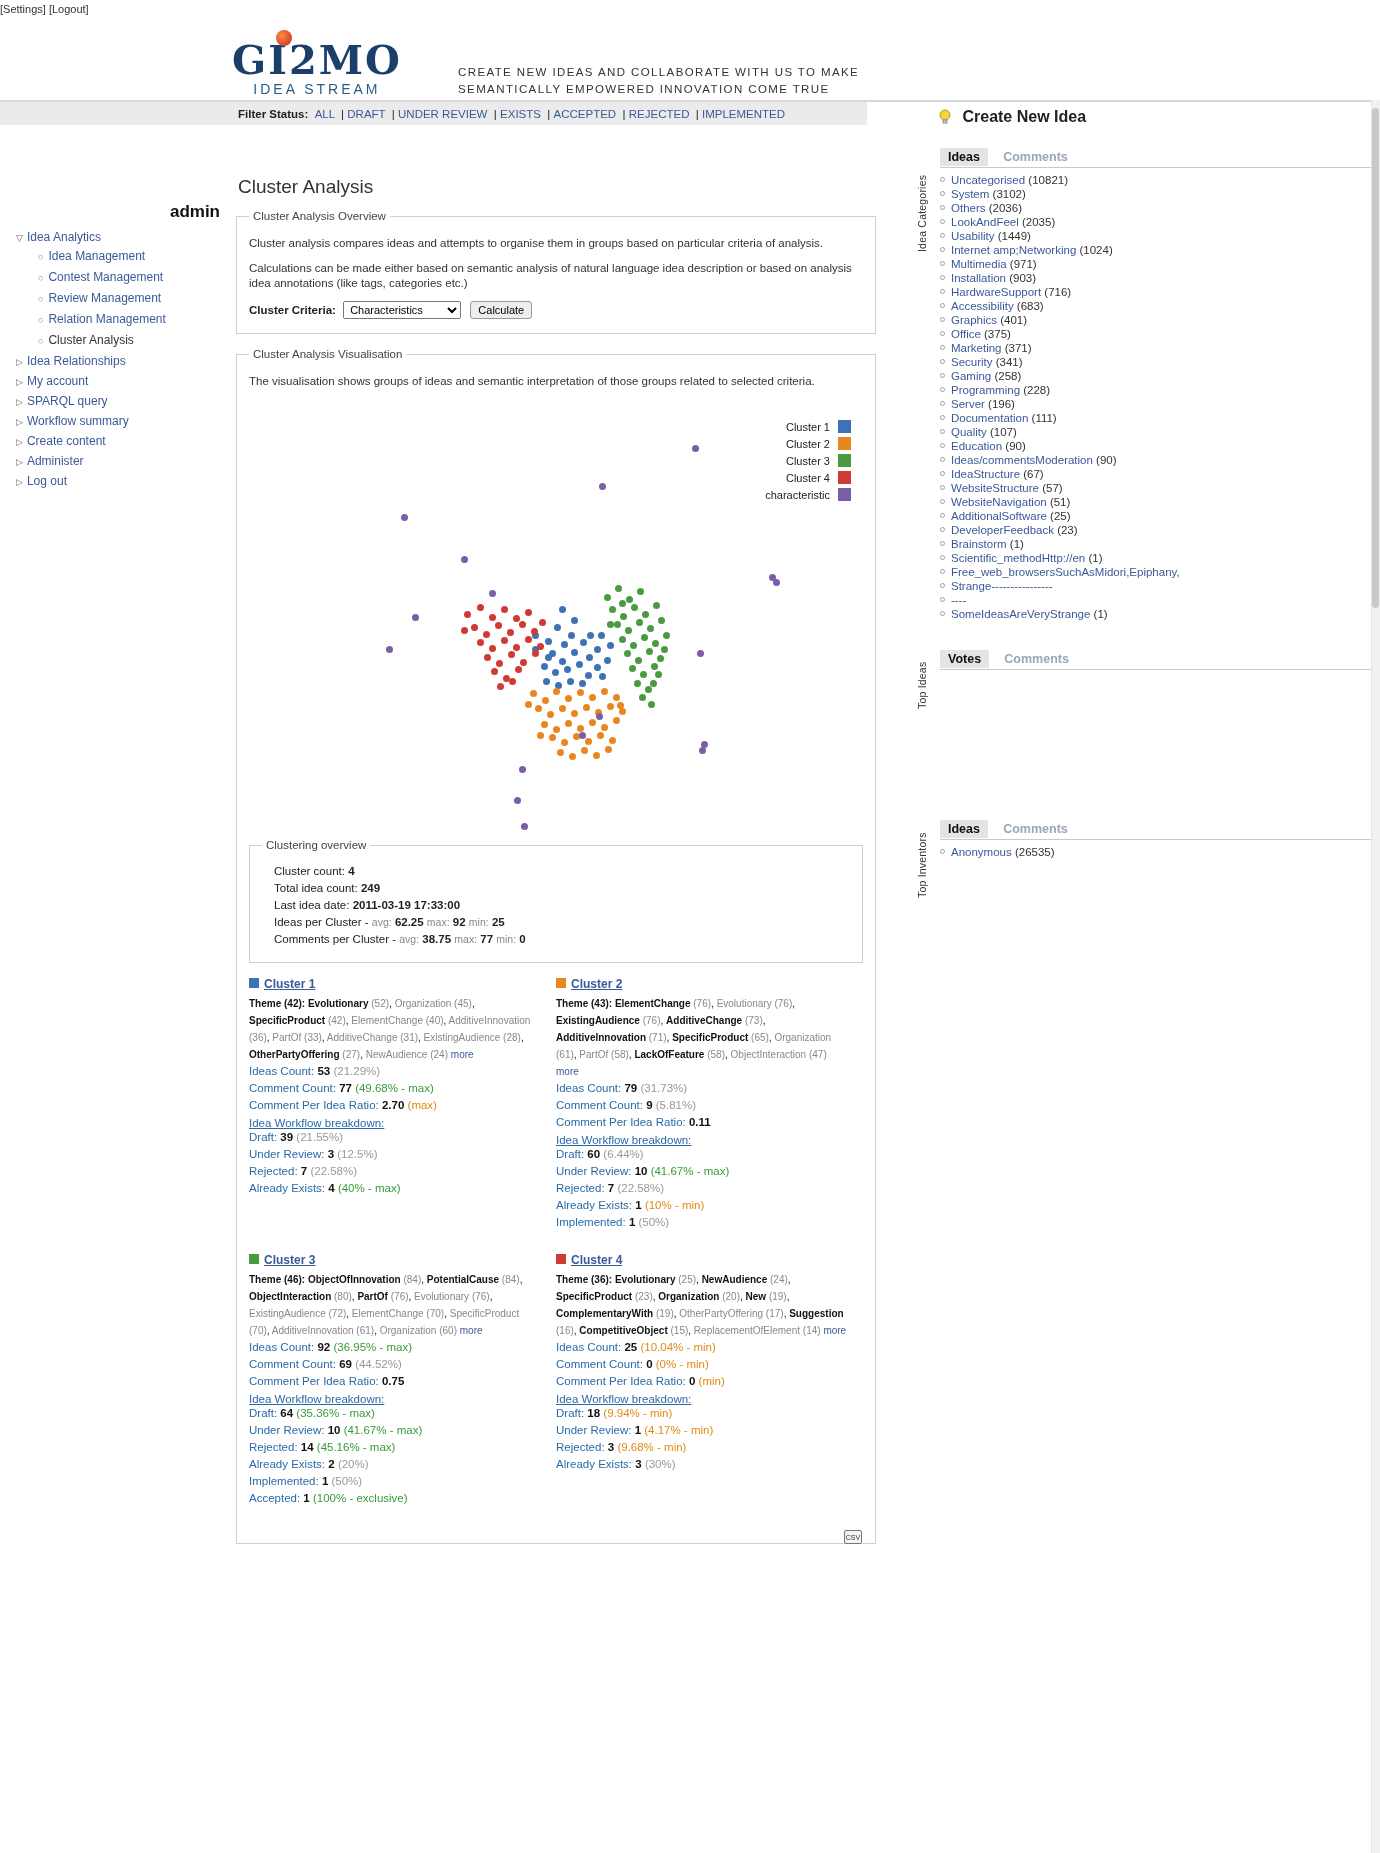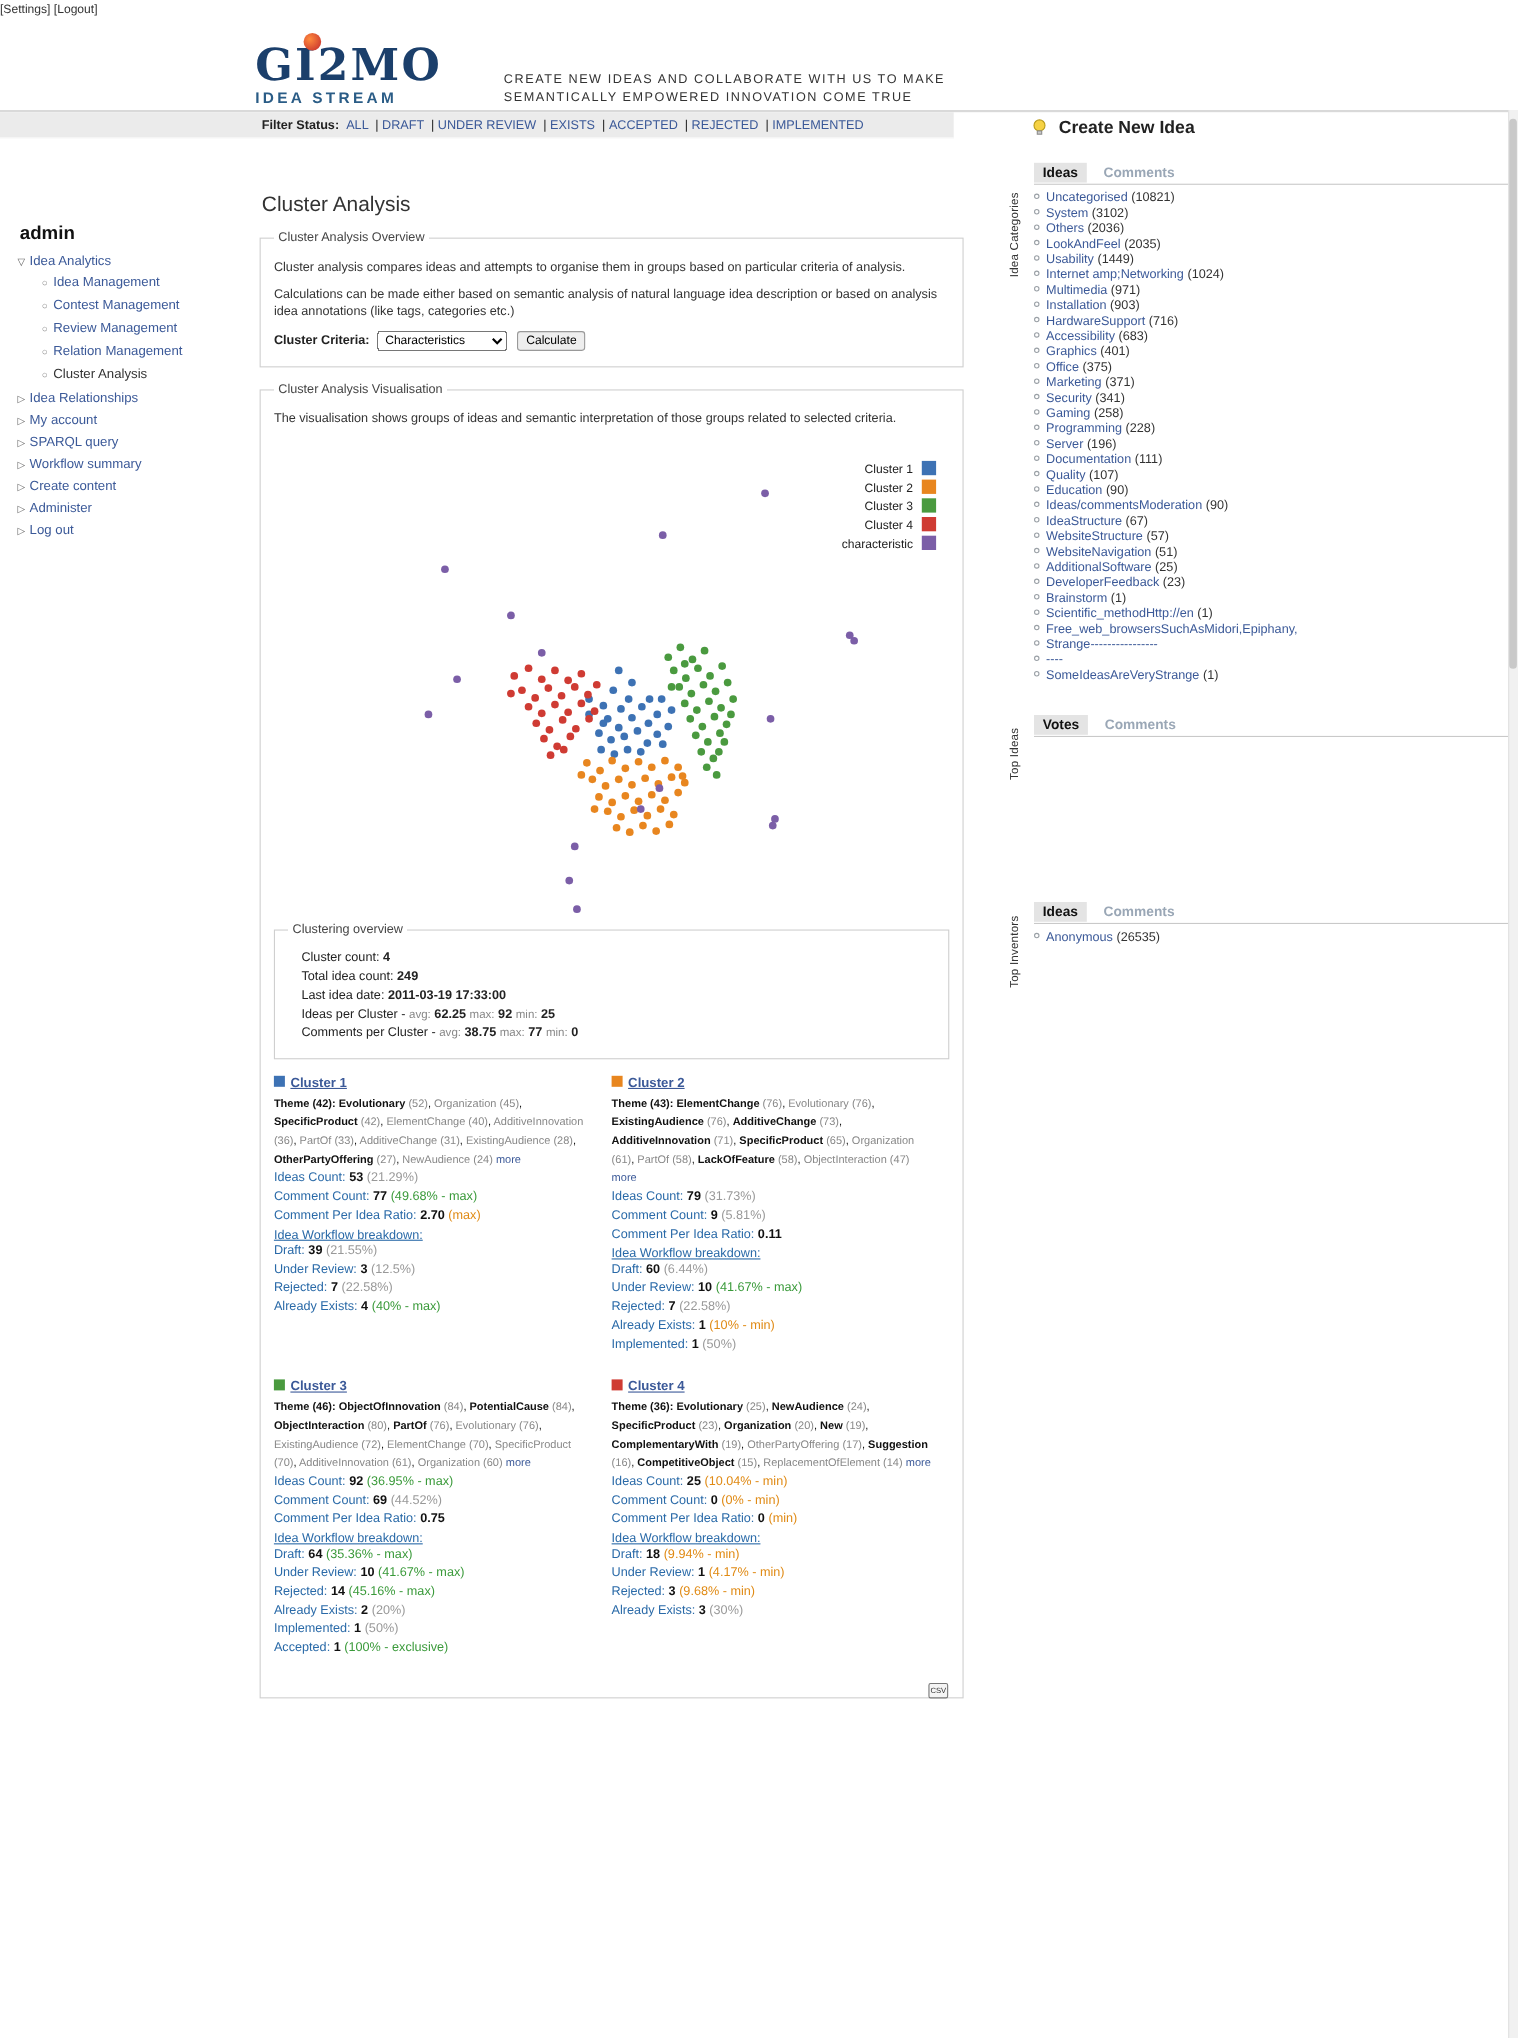--- a/index.html
+++ b/index.html
@@ -30,22 +30,22 @@
     position:absolute; left:232px; top:22px;
     font-family:"DejaVu Serif", serif;
   }
   .logo-main {
     font-size:40px; font-weight:bold; letter-spacing:2px;
     color:#1b3f6b; line-height:40px;
   }
   .logo-main .two { color:#1b3f6b; }
   .logo-sub {
     font-size:14px; letter-spacing:3px; color:#2a5c86;
-    font-family:"Liberation Sans", sans-serif; font-weight:bold;
-    margin-top:1px; text-align:left;
+    font-family:"Liberation Sans", sans-serif; font-weight:normal;
+    margin-top:1px; text-align:center;
   }
   .logo-dot {
     position:absolute; left:44px; top:-10px;
     width:16px; height:16px; border-radius:50%;
     background:radial-gradient(circle at 35% 35%, #ff8a3d, #c1272d);
   }
   .tagline {
     position:absolute; left:458px; top:46px;
     font-size:11.5px; letter-spacing:1.4px; color:#333;
     line-height:17px; text-transform:uppercase;
@@ -69,21 +69,21 @@
     background:#fff;
   }
   .bar2 { background:#ebebeb; }
 
   
   .sidebar {
     position:absolute; left:0; top:152px; width:220px;
     font-size:12px;
   }
   .sidebar h2 {
-    font-size:17px; margin:50px 0 8px 18px; font-weight:bold; color:#111;
+    font-size:17px; margin:50px 0 8px 18px; font-weight:bold; color:#111;text-align:right;
   }
   .menu { list-style:none; margin:0; padding:0 0 0 16px; }
   .menu > li { margin:0 0 6px 0; }
   .menu .arrow { color:#666; font-size:9px; margin-right:4px; }
   .submenu { list-style:none; margin:5px 0 0 0; padding:0 0 0 22px; }
   .submenu li { margin-bottom:7px; }
   .submenu .bullet { color:#888; font-size:9px; margin-right:5px; }
   .menu a, .submenu a { color:#3b5998; }
   .current { color:#333; }
 

